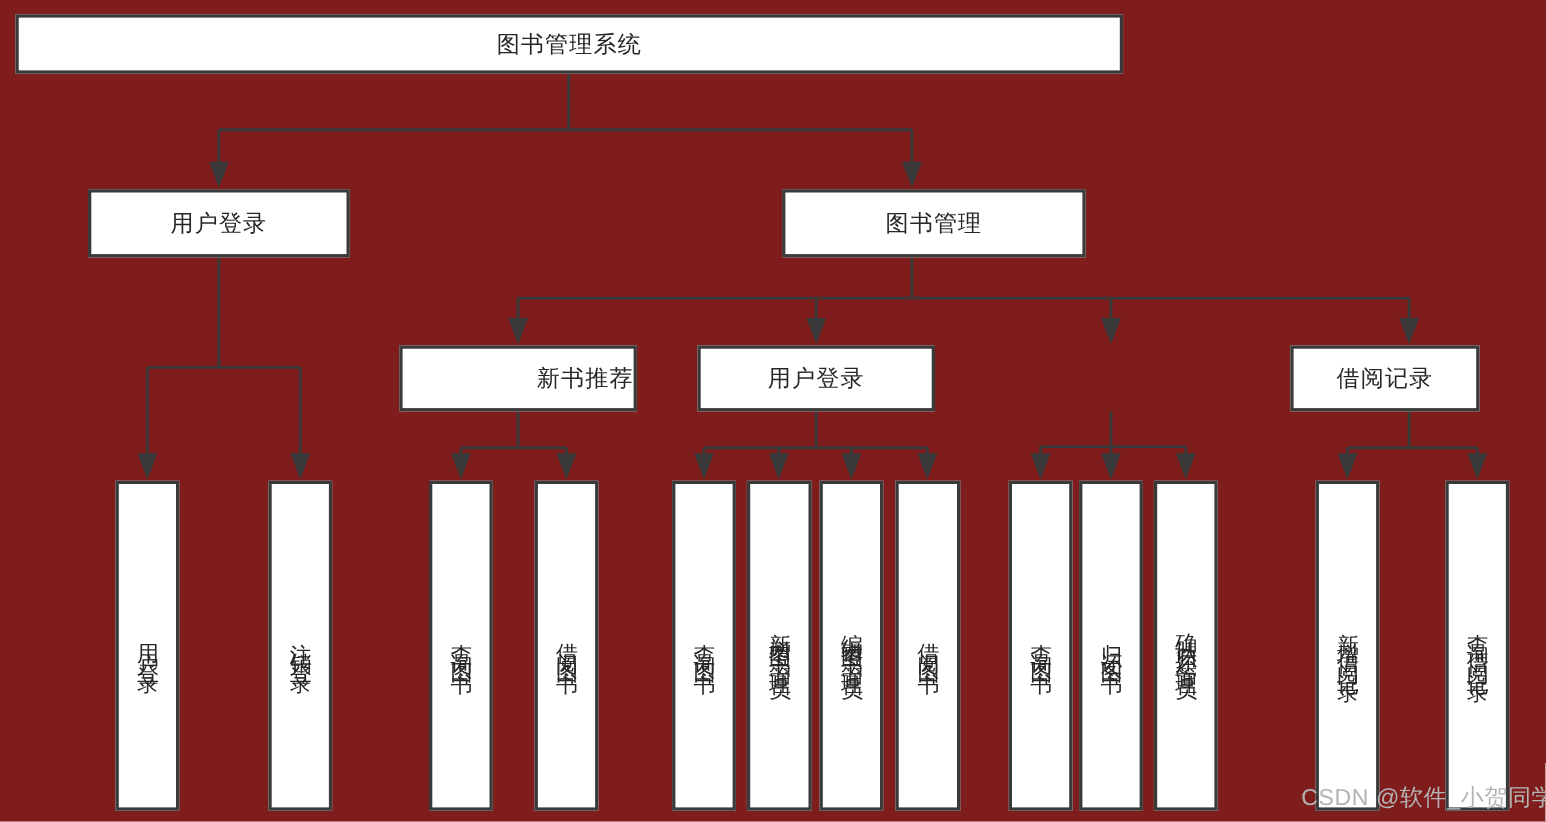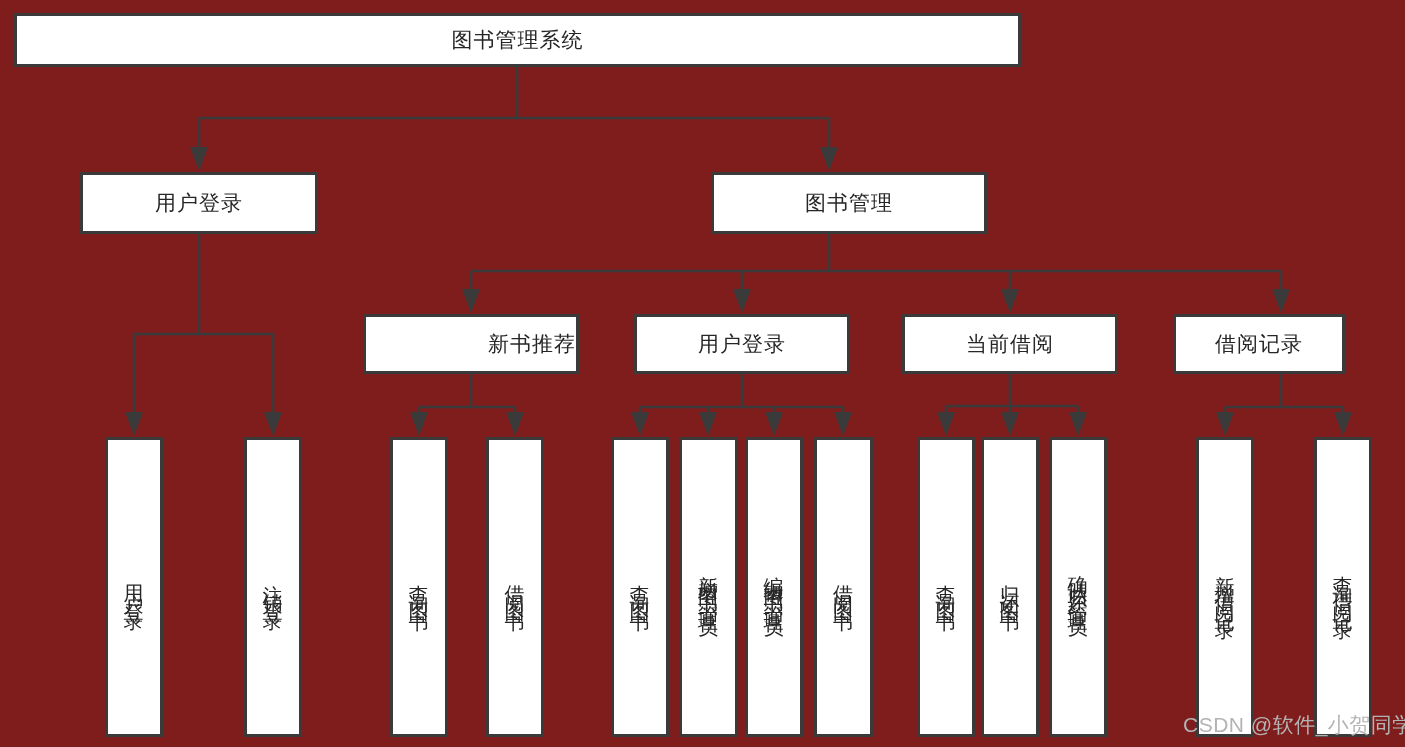--- a/index.html
+++ b/index.html
@@ -109,23 +109,20 @@
   <div class="node h-node lvl2" style="left:711px;width:276px;">
     <span>图书管理</span>
   </div>
 
   <div class="node h-node lvl3" style="left:363px;width:216px;justify-content:flex-end;">
     <span>新书推荐</span>
   </div>
   <div class="node h-node lvl3" style="left:634px;width:216px;">
     <span>用户登录</span>
   </div>
-  <div class="node h-node lvl3" style="left:902px;width:216px;">
-    <span>当前借阅</span>
-  </div>
   <div class="node h-node lvl3" style="left:1173px;width:172px;">
     <span>借阅记录</span>
   </div>
 
   <div class="node leaf" style="left:105px;">
     <span class="vtext">用户登录</span>
   </div>
   <div class="node leaf" style="left:244px;">
     <span class="vtext">注销登录</span>
   </div>

